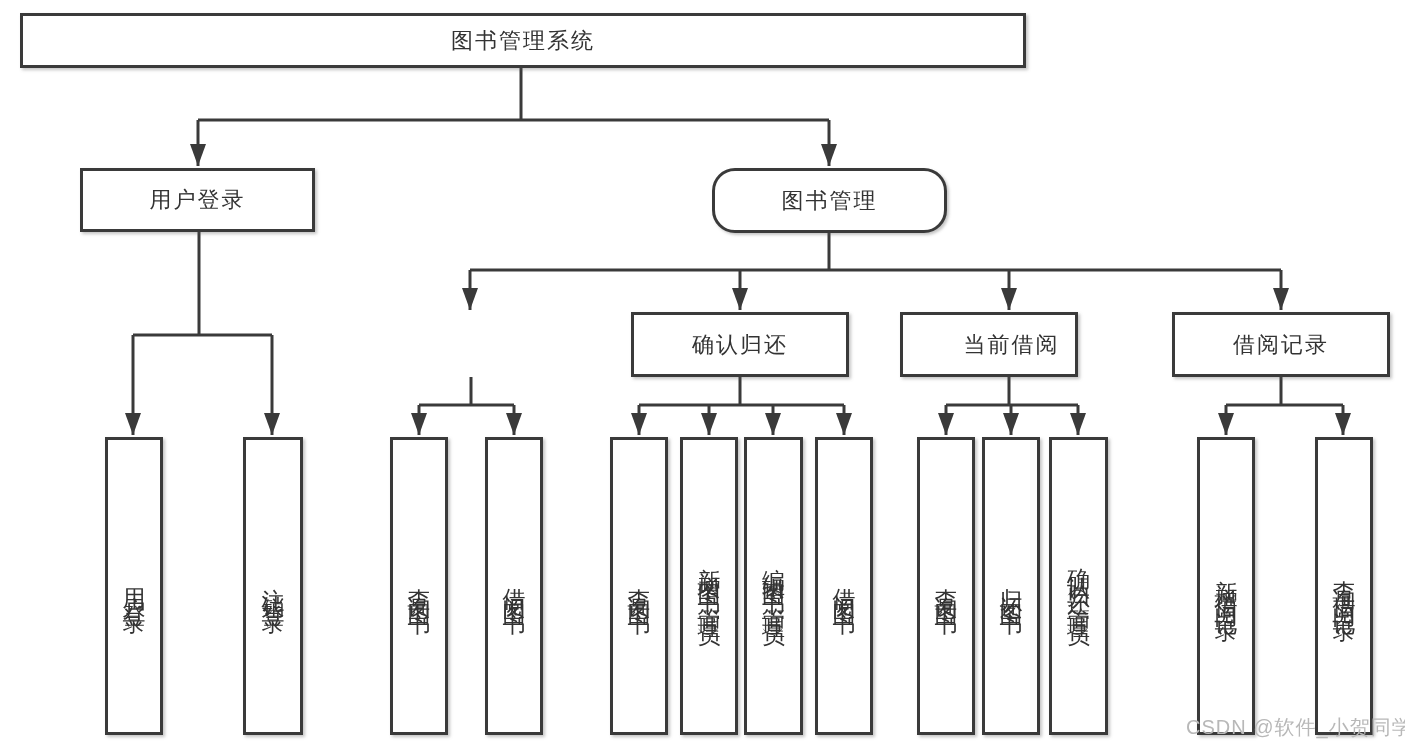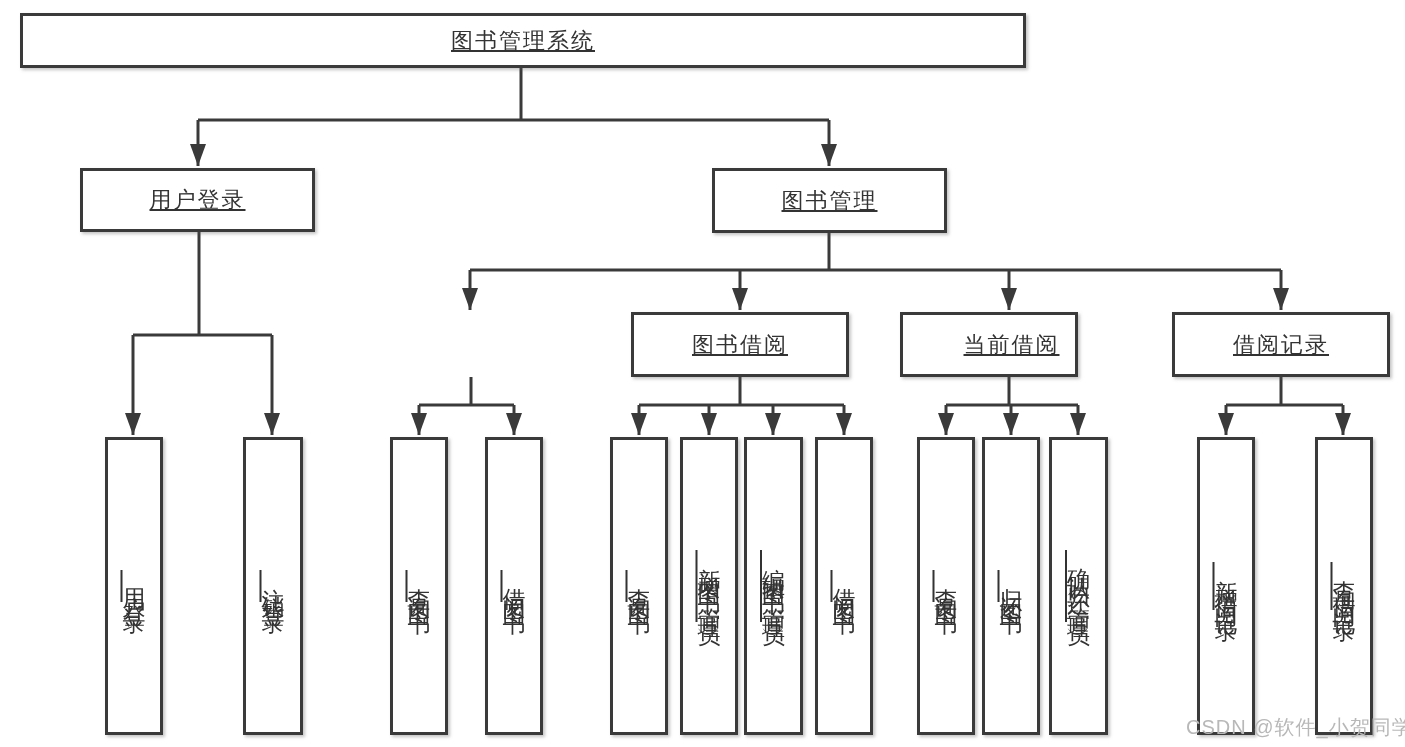--- a/index.html
+++ b/index.html
@@ -6,21 +6,20 @@
   #stage{
     position:relative;width:1405px;height:747px;background:#fff;overflow:hidden;
     font-family:"Liberation Sans","DejaVu Sans",sans-serif;
   }
   #wires{position:absolute;left:0;top:0;width:1405px;height:747px;}
   .box{
     position:absolute;box-sizing:border-box;background:#fff;
     border:3px solid #3a3a3a;color:#333;
     display:flex;align-items:center;justify-content:center;
     box-shadow:2px 2px 3px rgba(90,90,90,.35);
-    text-decoration:underline;
   }
   .h{font-size:22px;letter-spacing:2px;white-space:nowrap;}
   .leaf{
     writing-mode:vertical-rl;text-orientation:mixed;
     font-size:23px;letter-spacing:8px;line-height:1;
   }
   .watermark{
     position:absolute;left:1186px;top:714px;white-space:nowrap;
     font-size:20px;color:#b8b8b8;letter-spacing:1px;
   }
@@ -69,23 +68,23 @@
 
       <path d="M1281 377 V405 M1226 405 H1343"></path>
       <line x1="1226" y1="405" x2="1226" y2="435" marker-end="url(#ah)"></line>
       <line x1="1343" y1="405" x2="1343" y2="435" marker-end="url(#ah)"></line>
     </g>
   </svg>
 
   <div class="box h" style="left:20px;top:13px;width:1006px;height:55px;">图书管理系统</div>
 
   <div class="box h" style="left:80px;top:168px;width:235px;height:64px;">用户登录</div>
-  <div class="box h" style="left:712px;top:168px;width:235px;height:65px;">图书管理</div>
+  <div class="box h" style="left:712px;top:168px;width:235px;height:65px;border-radius:23px;">图书管理</div>
 
-  <div class="box h" style="left:631px;top:312px;width:218px;height:65px;">图书借阅</div>
+  <div class="box h" style="left:631px;top:312px;width:218px;height:65px;">确认归还</div>
   <div class="box h" style="left:900px;top:312px;width:178px;height:65px;padding-left:45px;">当前借阅</div>
   <div class="box h" style="left:1172px;top:312px;width:218px;height:65px;">借阅记录</div>
 
   <div class="box leaf" style="left:105px;top:437px;width:58px;height:298px;">用户登录</div>
   <div class="box leaf" style="left:243px;top:437px;width:60px;height:298px;">注销登录</div>
 
   <div class="box leaf" style="left:390px;top:437px;width:58px;height:298px;">查询图书</div>
   <div class="box leaf" style="left:485px;top:437px;width:58px;height:298px;">借阅图书</div>
 
   <div class="box leaf" style="left:610px;top:437px;width:58px;height:298px;">查询图书</div>

